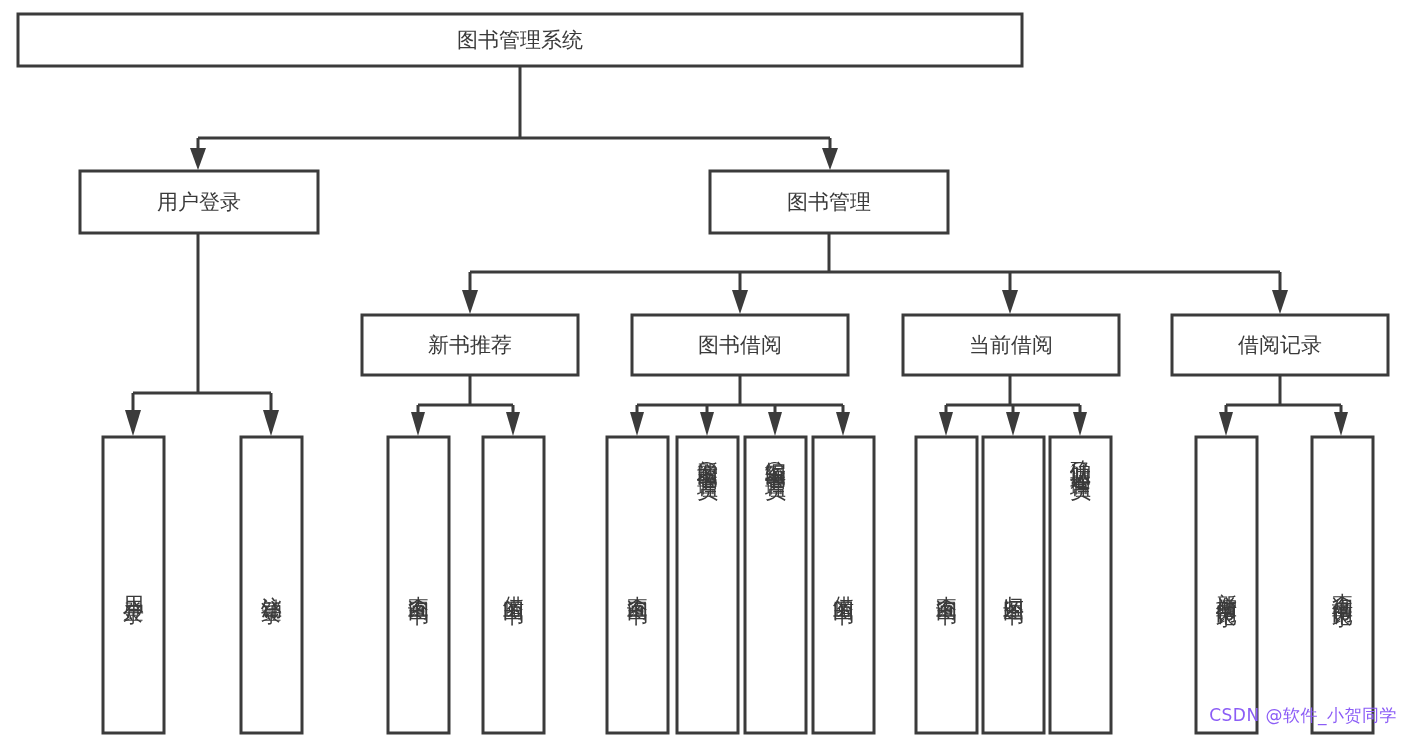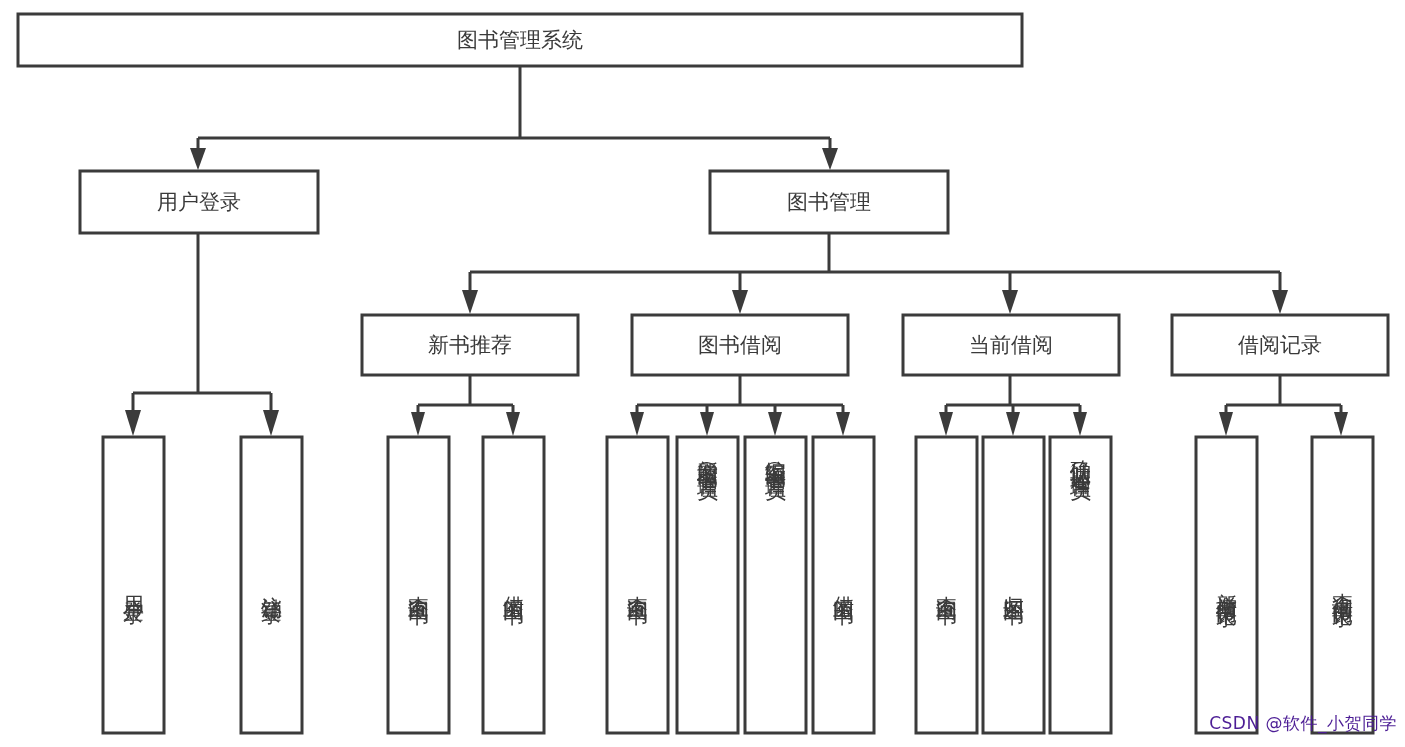--- a/index.html
+++ b/index.html
@@ -59,24 +59,24 @@
     font-size: 21px;
     line-height: 1.05;
     letter-spacing: 3px;
     color: #3a3a3a;
     white-space: nowrap;
     pointer-events: none;
   }
   .watermark {
     position: absolute;
     right: 8px;
-    bottom: 12px;
+    bottom: 20px;
     font-family: "DejaVu Sans", "Liberation Sans", sans-serif;
     font-size: 17px;
-    color: #4c1d95;
+    color: #8b5cf6;
     letter-spacing: 0.5px;
     white-space: nowrap;
   }
 </style>
 </head>
 <body>
 
 <div id="diagram-root">
 
   <svg class="canvas" viewBox="0 0 1405 747">

